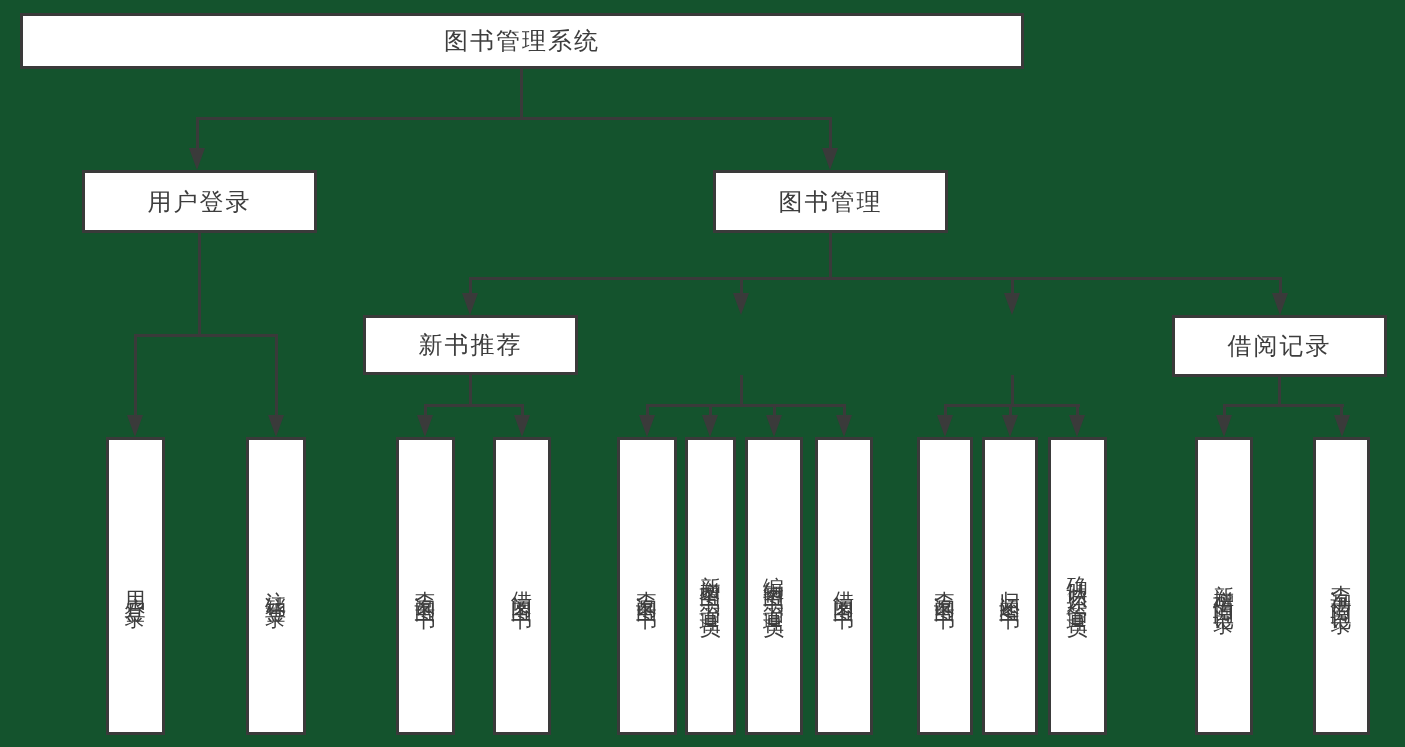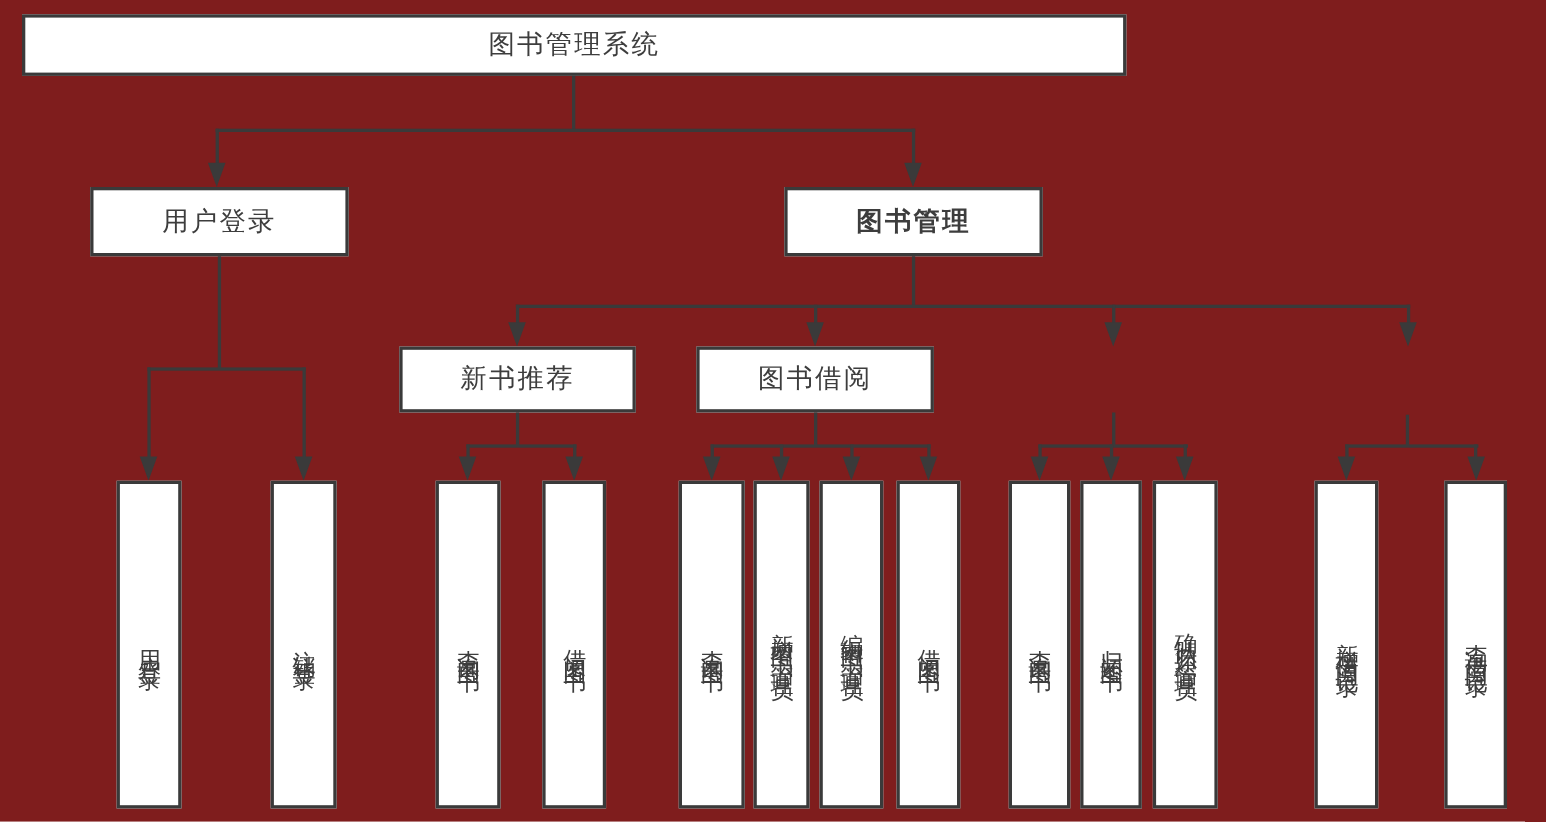--- a/index.html
+++ b/index.html
@@ -5,21 +5,21 @@
   html, body {
     margin: 0;
     padding: 0;
     background: #ffffff;
     font-family: "Liberation Sans", sans-serif;
   }
   #stage {
     position: relative;
     width: 1405px;
     height: 747px;
-    background: #7f1d1d;
+    background: #14532d;
     overflow: hidden;
   }
   .box {
     position: absolute;
     box-sizing: border-box;
     border: 3px solid #3a3a3a;
     background: #ffffff;
     display: flex;
     align-items: center;
     justify-content: center;
@@ -76,21 +76,21 @@
   <div class="vline" style="left:520px; top:69px; height:49px;"></div>
   <div class="hline" style="left:196px; top:117px; width:636px;"></div>
   <div class="vline" style="left:196px; top:117px; height:32px;"></div>
   <div class="arrow" style="left:189px; top:148px;"></div>
   <div class="vline" style="left:829px; top:117px; height:32px;"></div>
   <div class="arrow" style="left:822px; top:148px;"></div>
 
   <div class="box" style="left:82px; top:170px; width:235px; height:63px;">
     <span class="lbl">用户登录</span>
   </div>
-  <div class="box" style="left:713px; top:170px; width:235px; height:63px;font-weight:bold;">
+  <div class="box" style="left:713px; top:170px; width:235px; height:63px;">
     <span class="lbl">图书管理</span>
   </div>
 
   <div class="vline" style="left:198px; top:233px; height:103px;"></div>
   <div class="hline" style="left:134px; top:334px; width:144px;"></div>
   <div class="vline" style="left:134px; top:334px; height:82px;"></div>
   <div class="arrow" style="left:127px; top:415px;"></div>
   <div class="vline" style="left:275px; top:334px; height:82px;"></div>
   <div class="arrow" style="left:268px; top:415px;"></div>
 
@@ -101,22 +101,22 @@
   <div class="vline" style="left:740px; top:277px; height:18px;"></div>
   <div class="arrow" style="left:733px; top:293px;"></div>
   <div class="vline" style="left:1011px; top:277px; height:18px;"></div>
   <div class="arrow" style="left:1004px; top:293px;"></div>
   <div class="vline" style="left:1279px; top:277px; height:18px;"></div>
   <div class="arrow" style="left:1272px; top:293px;"></div>
 
   <div class="box" style="left:363px; top:315px; width:215px; height:60px;">
     <span class="lbl">新书推荐</span>
   </div>
-  <div class="box" style="left:633px; top:315px; width:216px; height:60px;">
-    <span class="lbl">图书借阅</span>
+  <div class="box" style="left:1172px; top:315px; width:215px; height:62px;">
+    <span class="lbl">借阅记录</span>
   </div>
 
   <div class="vline" style="left:469px; top:375px; height:31px;"></div>
   <div class="hline" style="left:424px; top:404px; width:100px;"></div>
   <div class="vline" style="left:424px; top:404px; height:13px;"></div>
   <div class="arrow" style="left:417px; top:415px;"></div>
   <div class="vline" style="left:521px; top:404px; height:13px;"></div>
   <div class="arrow" style="left:514px; top:415px;"></div>
 
   <div class="vline" style="left:740px; top:375px; height:31px;"></div>

